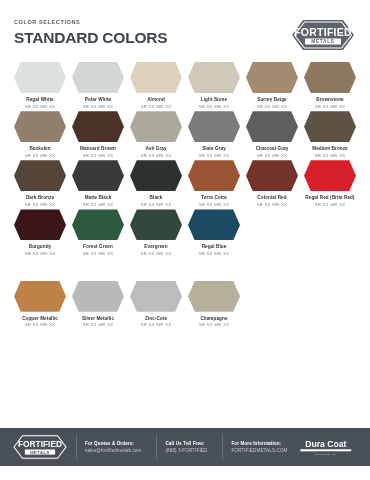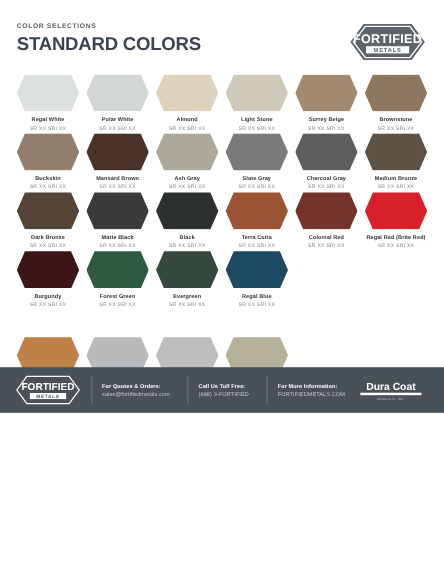--- a/index.html
+++ b/index.html
@@ -2,21 +2,21 @@
 <html><head>
 <meta charset="utf-8">
 <style>
   * { box-sizing: border-box; margin: 0; padding: 0; }
   html, body {
     width: 370px; height: 480px;
     background: #ffffff;
     font-family: "Liberation Sans", sans-serif;
     overflow: hidden;
   }
-  .page { position: relative; width: 370px; height: 344px; background: #fff; }
+  .page { position: relative; width: 370px; height: 466px; background: #fff; }
 
   
   .section-head {
     display: flex; align-items: flex-start; justify-content: space-between;
     padding: 0 14px;
   }
   .head-text { padding-top: 2px; }
   .eyebrow {
     font-size: 5.6px; font-weight: bold; letter-spacing: 0.55px;
     color: #585e66; text-transform: uppercase; line-height: 1;

